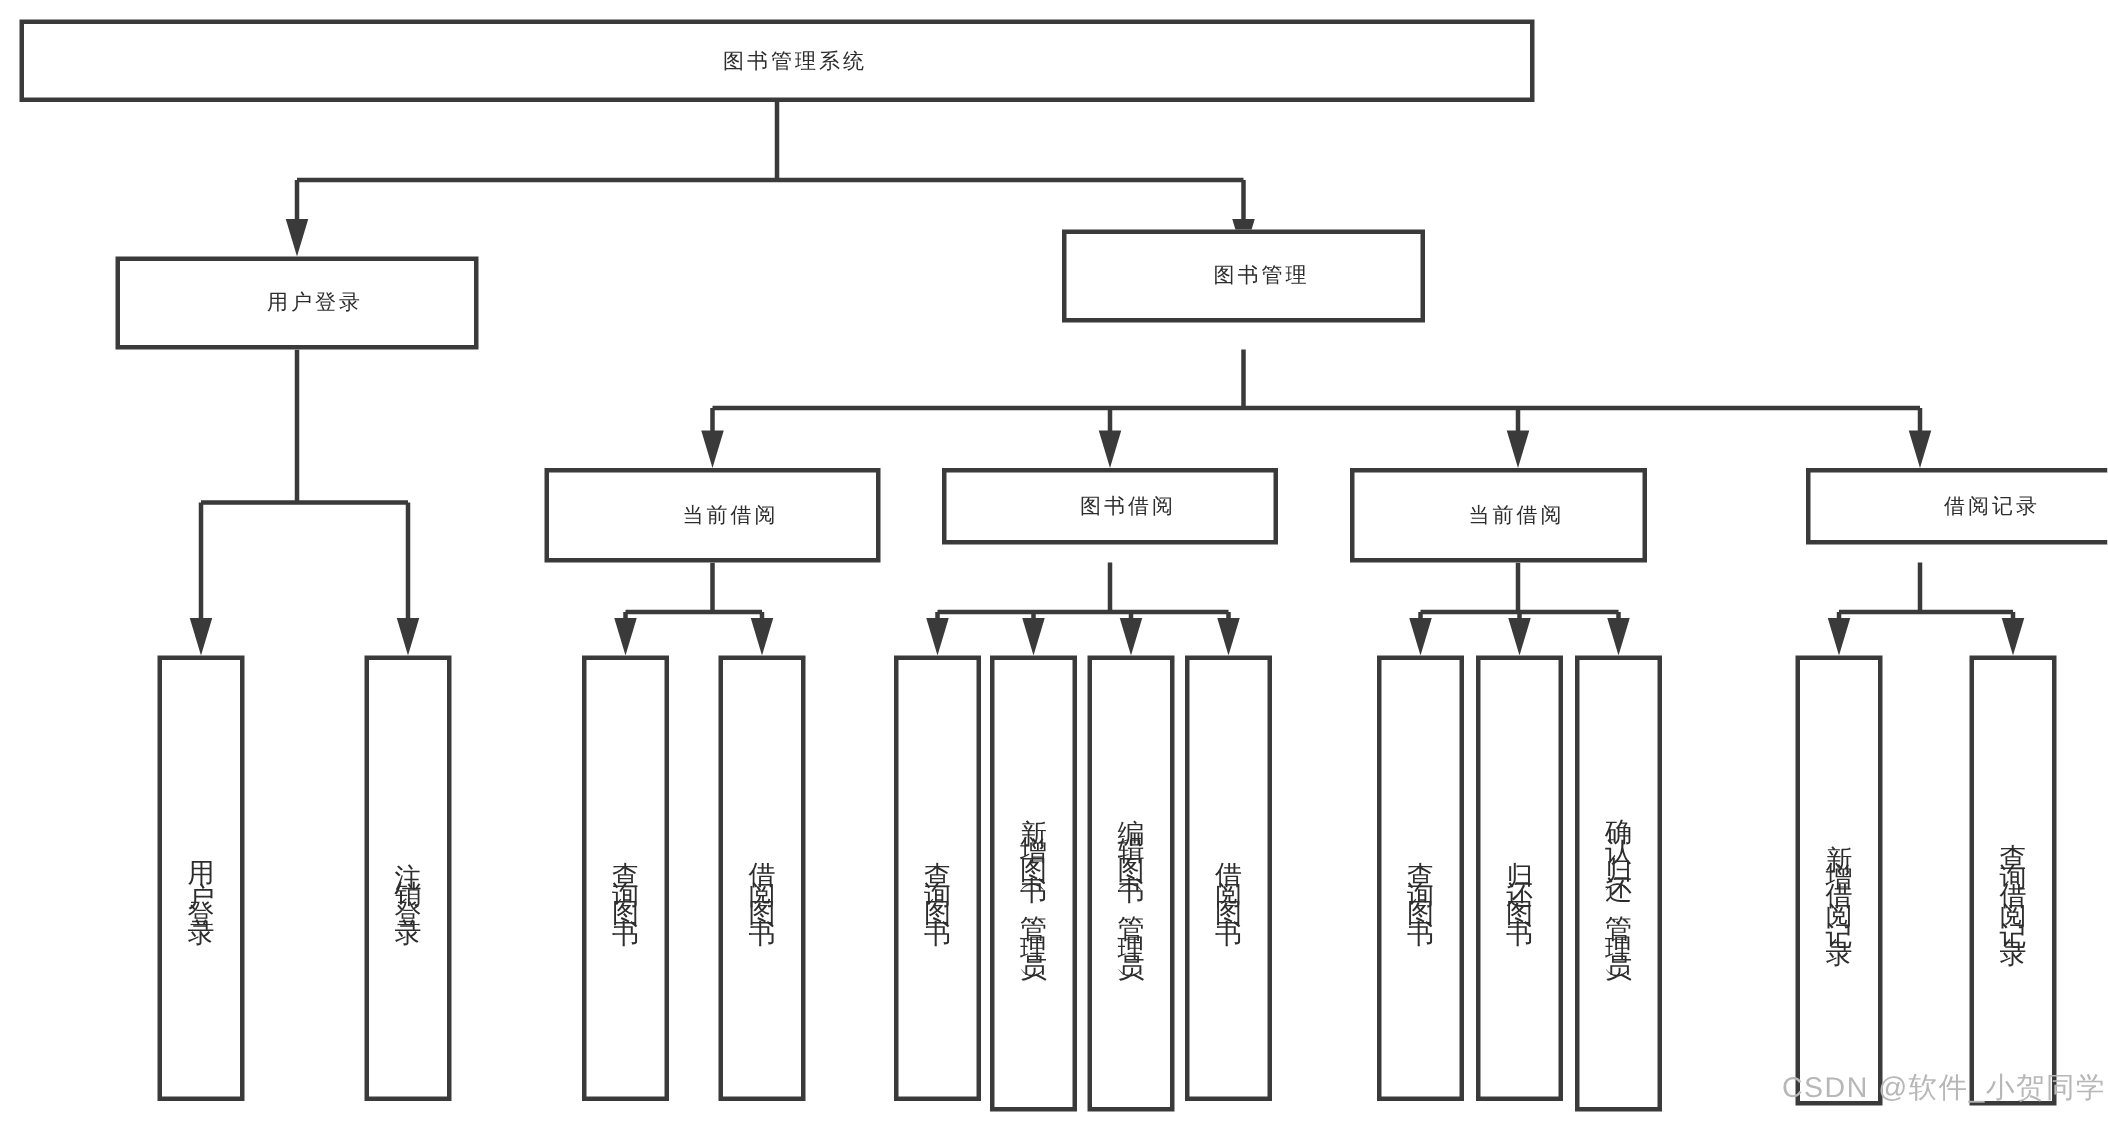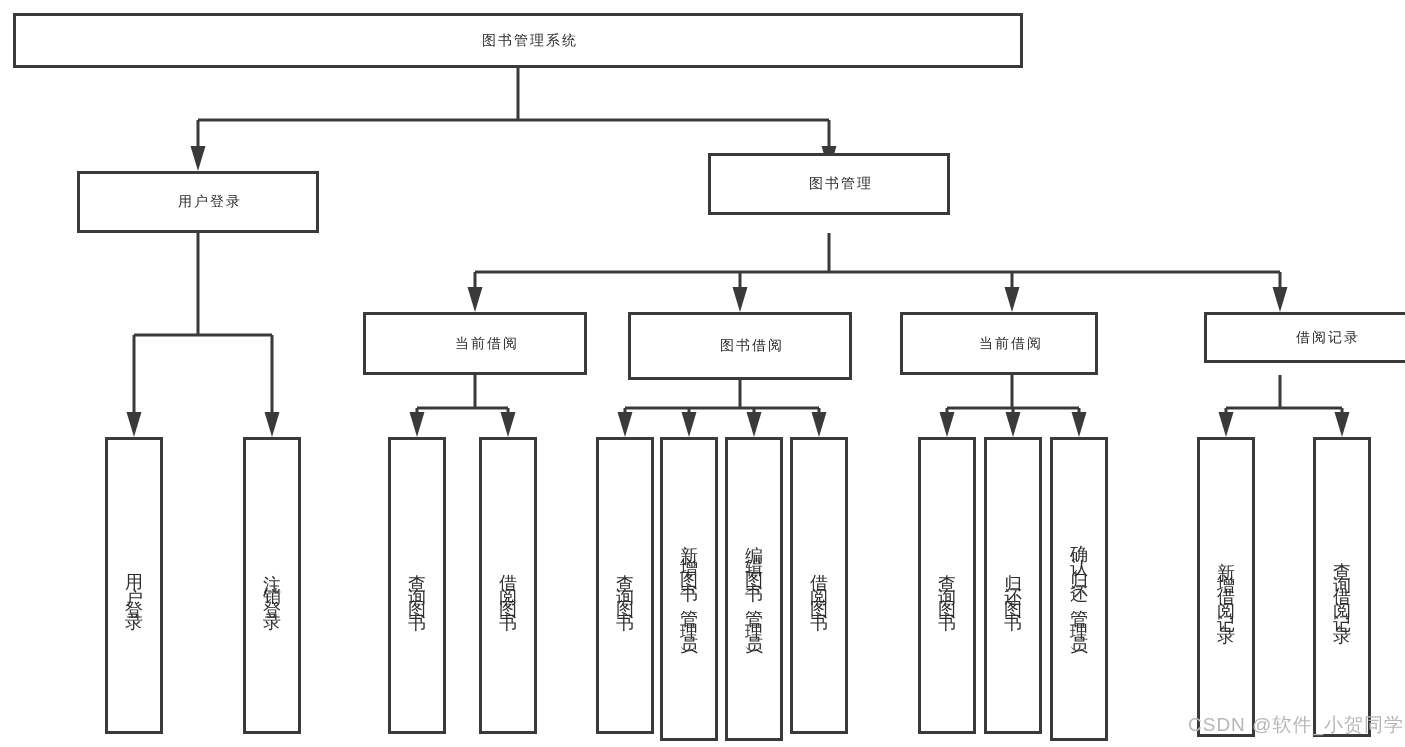--- a/index.html
+++ b/index.html
@@ -102,21 +102,21 @@
       <polygon points="1334.5,412 1349.5,412 1342,437"></polygon>
     </g>
   </svg>
 
   <div class="node" style="left:13px;top:13px;width:1010px;height:55px">图书管理系统</div>
 
   <div class="node" style="left:77px;top:171px;width:242px;height:62px">用户登录</div>
   <div class="node" style="left:708px;top:153px;width:242px;height:62px">图书管理</div>
 
   <div class="node" style="left:363px;top:312px;width:224px;height:63px">当前借阅</div>
-  <div class="node" style="left:628px;top:312px;width:224px;height:68px">图书借阅</div>
+  <div class="node" style="left:628px;top:312px;width:224px;height:51px">图书借阅</div>
   <div class="node" style="left:900px;top:312px;width:198px;height:63px">当前借阅</div>
   <div class="node" style="left:1204px;top:312px;width:224px;height:51px">借阅记录</div>
 
   <div class="vnode" style="left:105px;top:437px;width:58px;height:297px">
     <span class="vtext">用户登录</span>
   </div>
   <div class="vnode" style="left:243px;top:437px;width:58px;height:297px">
     <span class="vtext">注销登录</span>
   </div>
 

